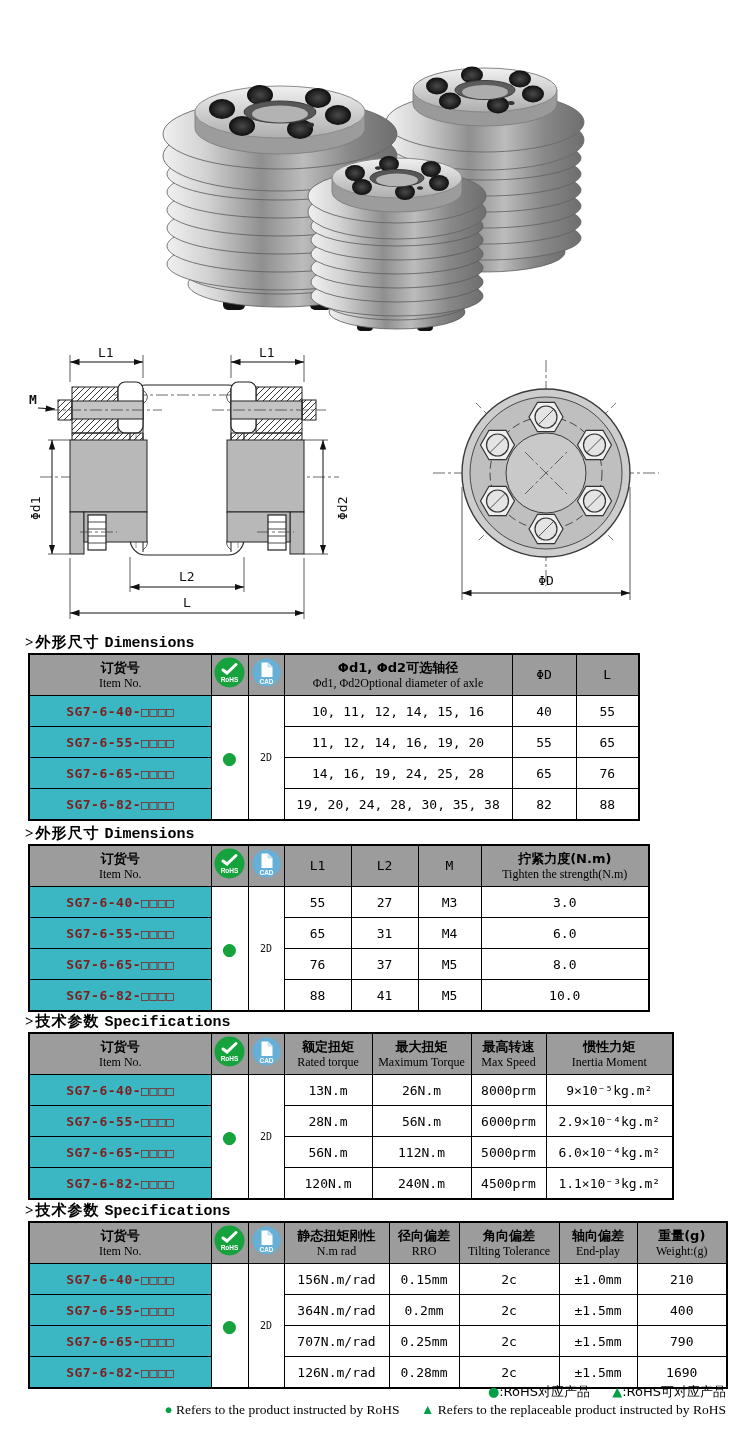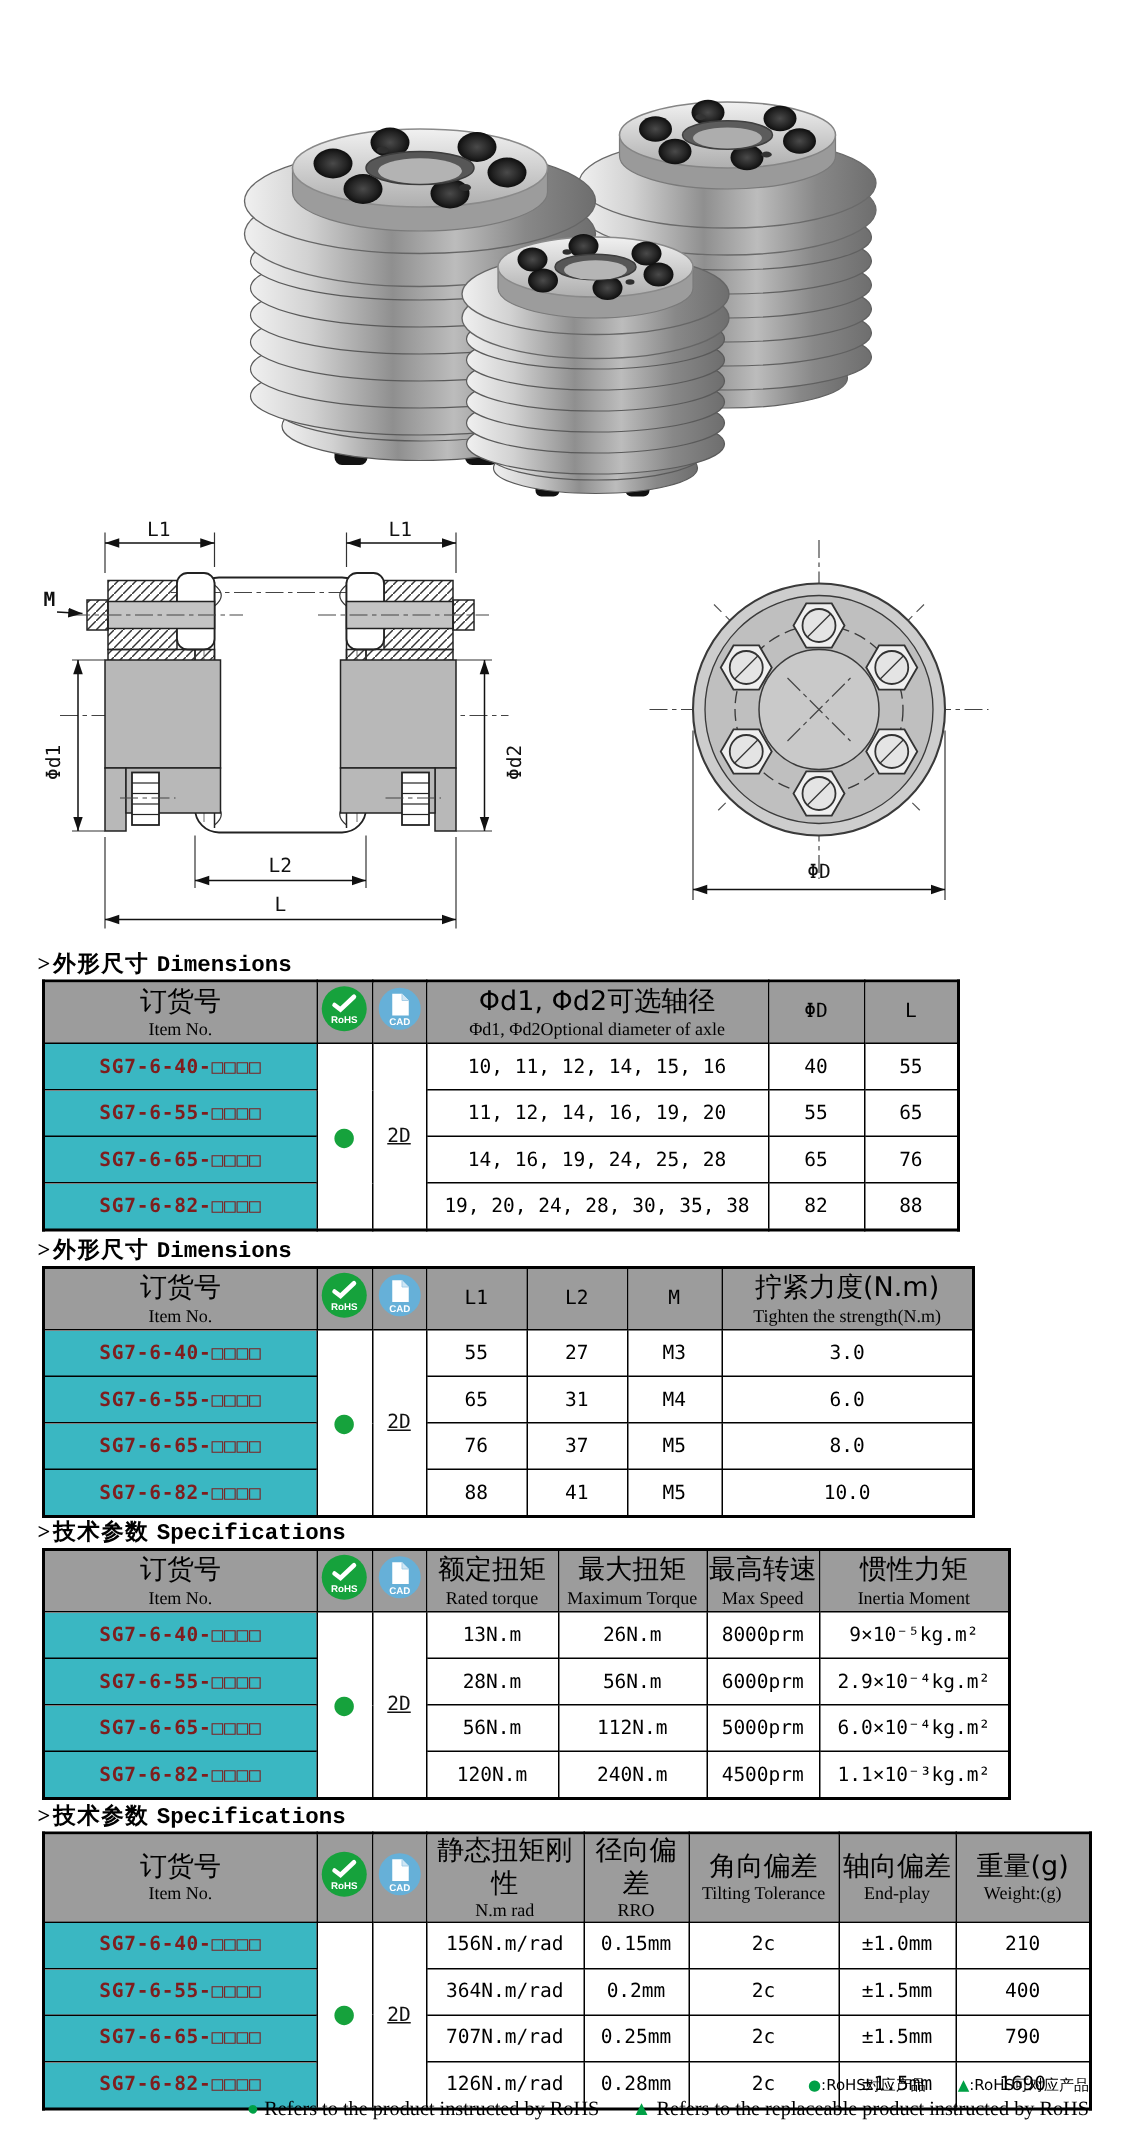--- a/index.html
+++ b/index.html
@@ -10,32 +10,32 @@
   .sec-title { position:absolute; left:25px; font-size:15px; font-weight:bold; color:#000; white-space:nowrap; }
   .sec-title .marker { font-family:"Liberation Serif", serif; margin-right:2px; }
   .sec-title .cn { font-size:15px; letter-spacing:1px; }
   .sec-title .en { font-family:Liberation Mono, monospace; font-size:15px; margin-left:5px; }
 
   
   table.spec { position:absolute; border-collapse:collapse; table-layout:fixed; background:#fff;
                border:2px solid #000; }
   table.spec td { border:1px solid #000; text-align:center; vertical-align:middle; padding:0; overflow:hidden; }
   .hdr { background:#9c9c9c; height:40px; line-height:1.2; }
-  .hdr .cn { font-size:18px; font-weight:normal; color:#000; }
+  .hdr .cn { font-size:13px; font-weight:bold; color:#000; }
   .hdr .en { font-family:"Liberation Serif", serif; font-size:12px; color:#000000; }
   .hdr .mono1 { font-family:"DejaVu Sans Mono", monospace; font-size:13px; color:#000; }
   .item-cell { background:#3ab7c2; height:30px; font-family:"DejaVu Sans Mono", monospace;
                font-weight:bold; font-size:13px; letter-spacing:0.5px; color:#7f1d1d; }
   .val { font-family:"DejaVu Sans Mono", monospace; font-size:13px; height:30px; color:#000; }
   .rohs-cell .dot { color:#16a23c; font-size:17px; }
-  .cad-cell { font-family:"DejaVu Sans Mono", monospace; font-size:13px;text-decoration:underline; }
+  .cad-cell { font-family:"DejaVu Sans Mono", monospace; font-size:10px; }
 
   
   .footer { position:absolute; left:0; top:1383px; width:726px; text-align:right; }
-  .footer .l1 { font-size:10px; color:#000; }
+  .footer .l1 { font-size:13px; color:#000; }
   .footer .l2 { font-family:"Liberation Serif", serif; font-size:13.5px; color:#000; margin-top:1px; }
   .gsym { color:#00a046; }
   .grp { margin-left:18px; }
 
   
   .photo-wrap   { position:absolute; left:95px;  top:8px; }
   .side-wrap    { position:absolute; left:22px;  top:342px; }
   .front-wrap   { position:absolute; left:425px; top:352px; }
 
   svg .dtx { font-family:"DejaVu Sans Mono", monospace; font-size:13px; fill:#111; }

